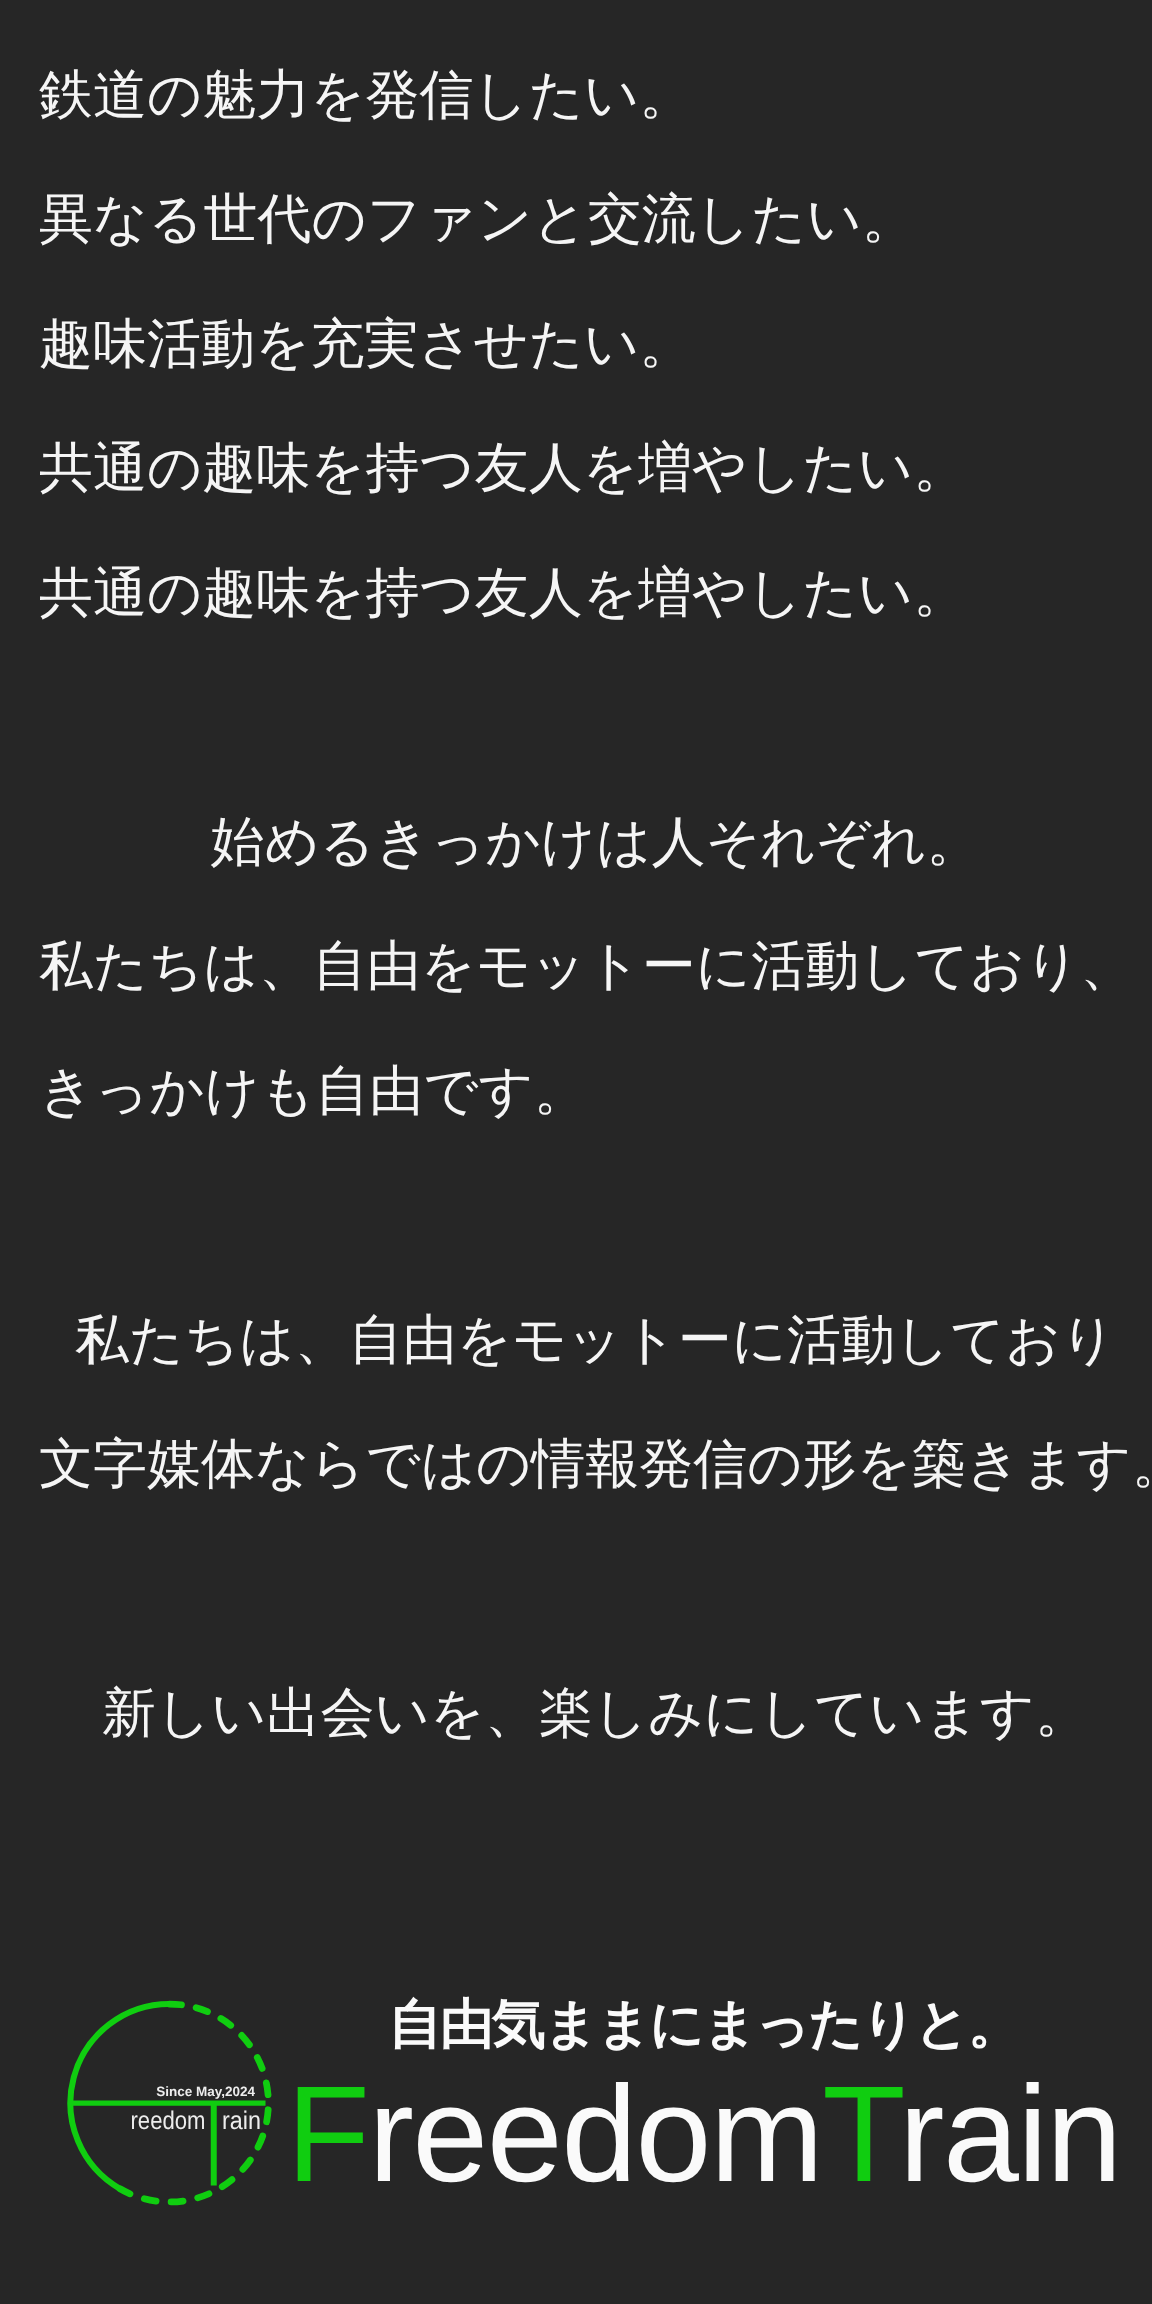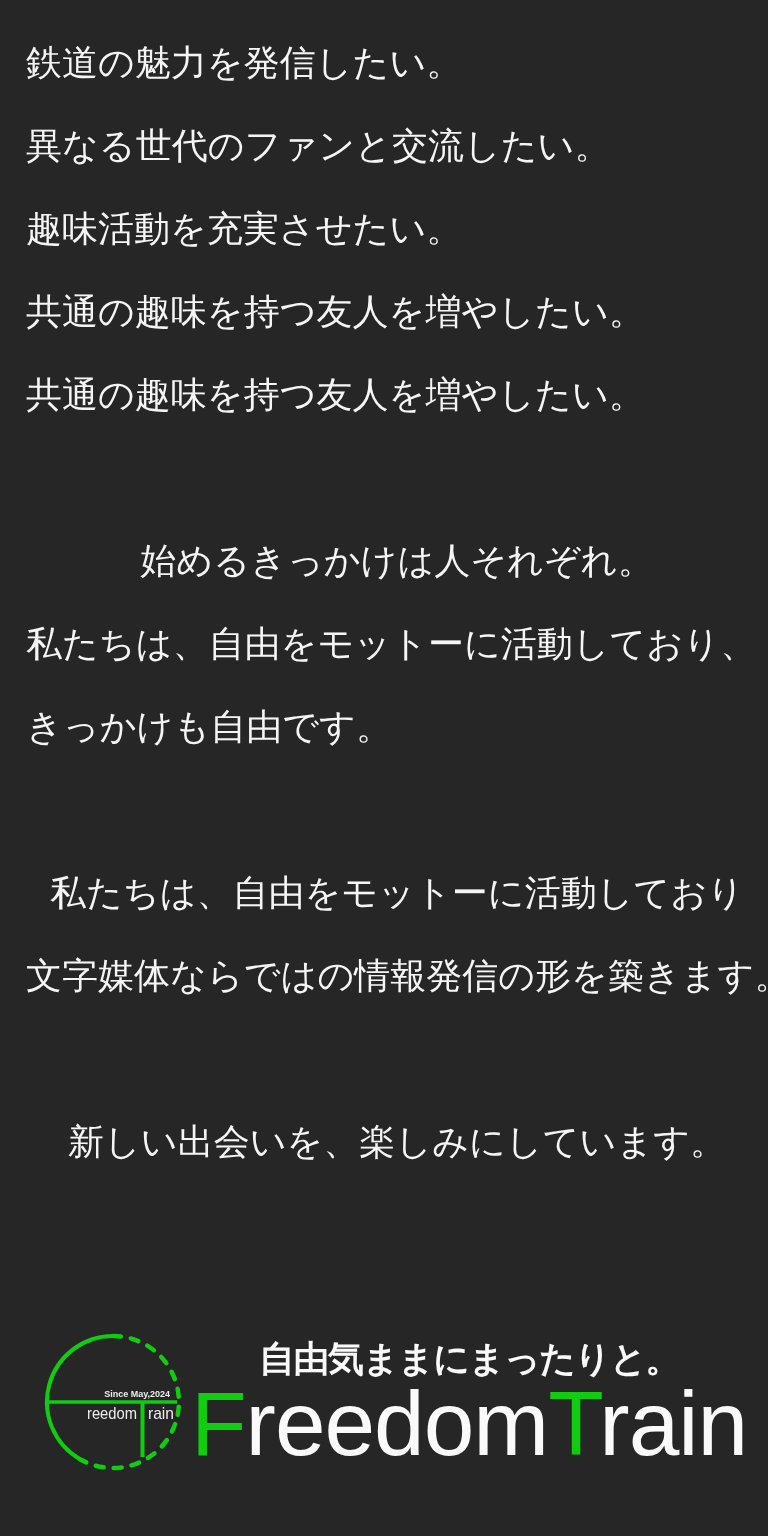--- a/index.html
+++ b/index.html
@@ -27,21 +27,21 @@
   .badge-since {
     font-family:"Liberation Sans","DejaVu Sans",sans-serif;
     font-size:9px; font-weight:700; fill:#ededed;
   }
   .badge-word {
     font-family:"Liberation Sans","DejaVu Sans",sans-serif;
     font-size:17px; font-weight:400; fill:#ededed;
   }
 
   .tagline {
-    position:absolute; left:259px; top:58px;
+    position:absolute; left:259px; top:48px;
     font-size:36px; line-height:42px;
     font-weight:700; color:#fafafa;
     letter-spacing:-1.5px; white-space:nowrap;
   }
   .wordmark {
     position:absolute; left:191px; top:98px;
     font-size:91px; line-height:92px;
     font-weight:400; color:#fafafa;
     white-space:nowrap; letter-spacing:-1px;
   }

